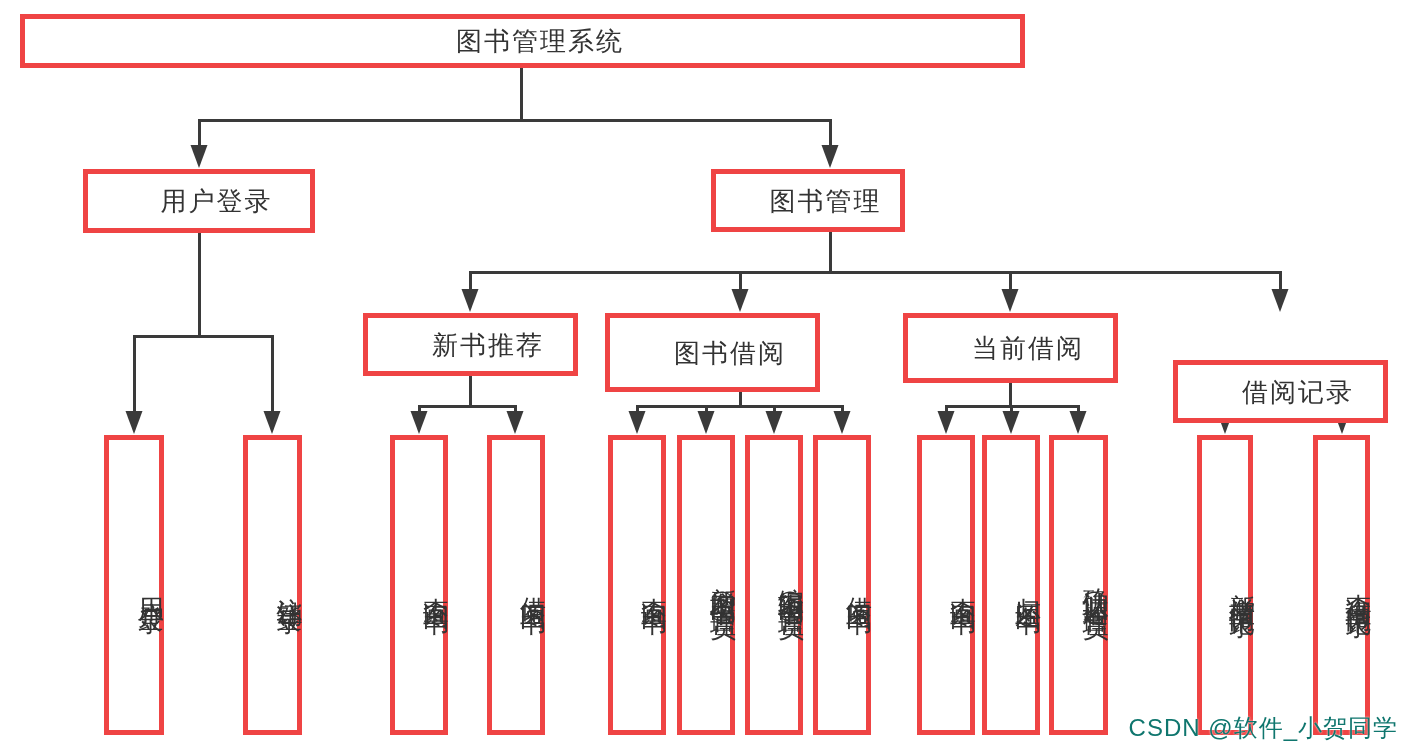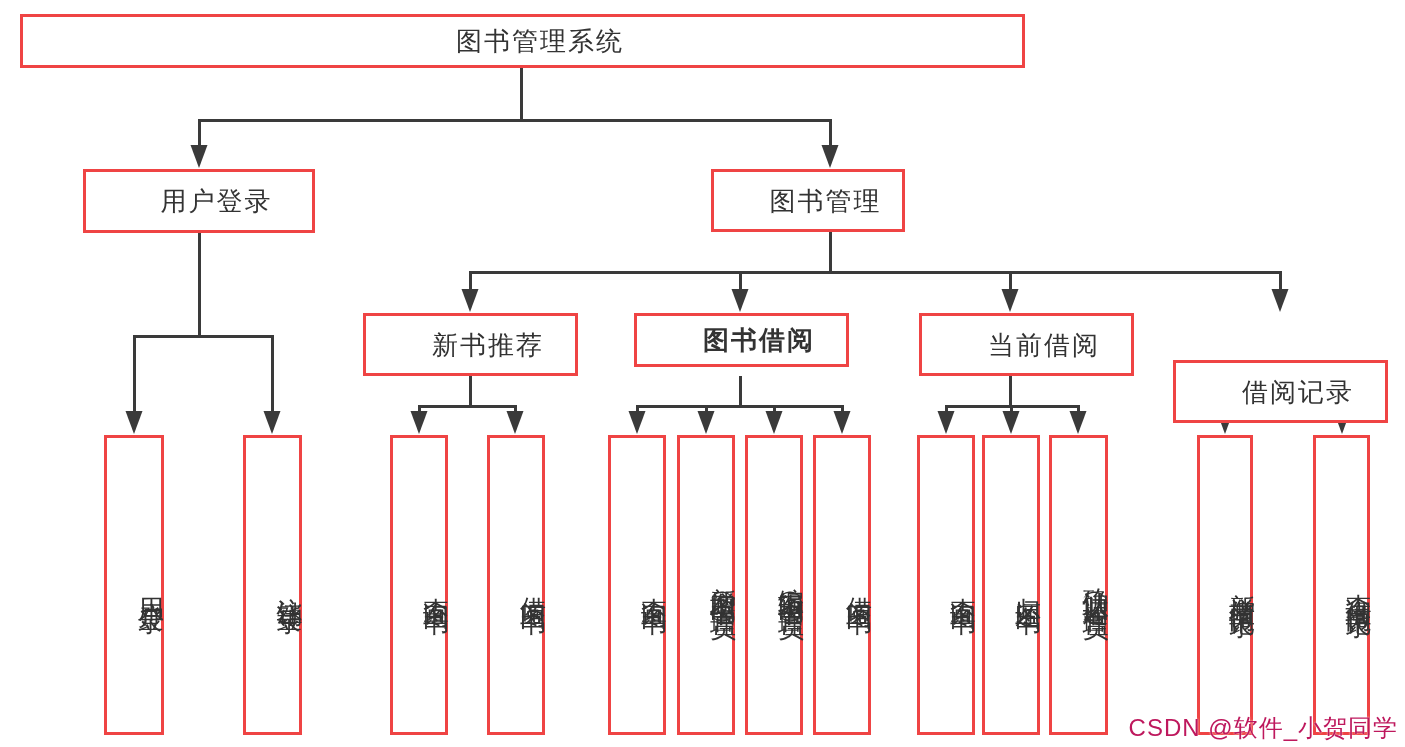--- a/index.html
+++ b/index.html
@@ -13,21 +13,21 @@
   }
   .wires {
     position: absolute;
     left: 0; top: 0;
     width: 1405px; height: 747px;
   }
   .node {
     position: absolute;
     box-sizing: border-box;
     background: #ffffff;
-    border: 3px solid #ef4444;
+    border: 5px solid #ef4444;
     color: #333333;
     display: flex;
     align-items: center;
     justify-content: center;
     font-size: 26px;
     letter-spacing: 2px;
     line-height: 1;
     white-space: nowrap;
     padding-left: 35px;
   }
@@ -37,21 +37,21 @@
     letter-spacing: 4px;
     font-size: 26px;
     white-space: normal;
   }
   .watermark {
     position: absolute;
     right: 7px;
     bottom: 3px;
     font-size: 24px;
     letter-spacing: 1px;
-    color: #be185d;
+    color: #0f766e;
     text-shadow: 0 0 2px #ffffff;
     z-index: 5;
   }
 </style>
 </head>
 <body>
 
 <div class="stage">
 
   <svg class="wires" viewBox="0 0 1405 747" xmlns="http://www.w3.org/2000/svg" fill="none" stroke="#3a3a3a" stroke-width="3">
@@ -115,22 +115,22 @@
       <polygon fill="#3a3a3a" stroke="none" points="1333.5,411 1350.5,411 1342,434"></polygon>
     </g>
   </svg>
 
   <div class="node" style="left:20px; top:14px; width:1005px; height:54px;">图书管理系统</div>
 
   <div class="node" style="left:83px; top:169px; width:232px; height:64px;">用户登录</div>
   <div class="node" style="left:711px; top:169px; width:194px; height:63px;">图书管理</div>
 
   <div class="node" style="left:363px; top:313px; width:215px; height:63px;">新书推荐</div>
-  <div class="node" style="left:634px; top:313px; width:215px; height:54px;font-weight:bold;">图书借阅</div>
-  <div class="node" style="left:903px; top:313px; width:215px; height:63px;margin-left:16px;">当前借阅</div>
+  <div class="node" style="left:605px; top:313px; width:215px; height:79px;">图书借阅</div>
+  <div class="node" style="left:903px; top:313px; width:215px; height:70px;">当前借阅</div>
   <div class="node" style="left:1173px; top:313px; width:215px; height:63px;margin-top:47px;">借阅记录</div>
 
   <div class="node v" style="left:104px; top:435px; width:60px; height:300px;">用户登录</div>
   <div class="node v" style="left:243px; top:435px; width:59px; height:300px;">注销登录</div>
 
   <div class="node v" style="left:390px; top:435px; width:58px; height:300px;">查询图书</div>
   <div class="node v" style="left:487px; top:435px; width:58px; height:300px;">借阅图书</div>
 
   <div class="node v" style="left:608px; top:435px; width:58px; height:300px;">查询图书</div>
   <div class="node v" style="left:677px; top:435px; width:58px; height:300px;">新增图书（管理员）</div>

